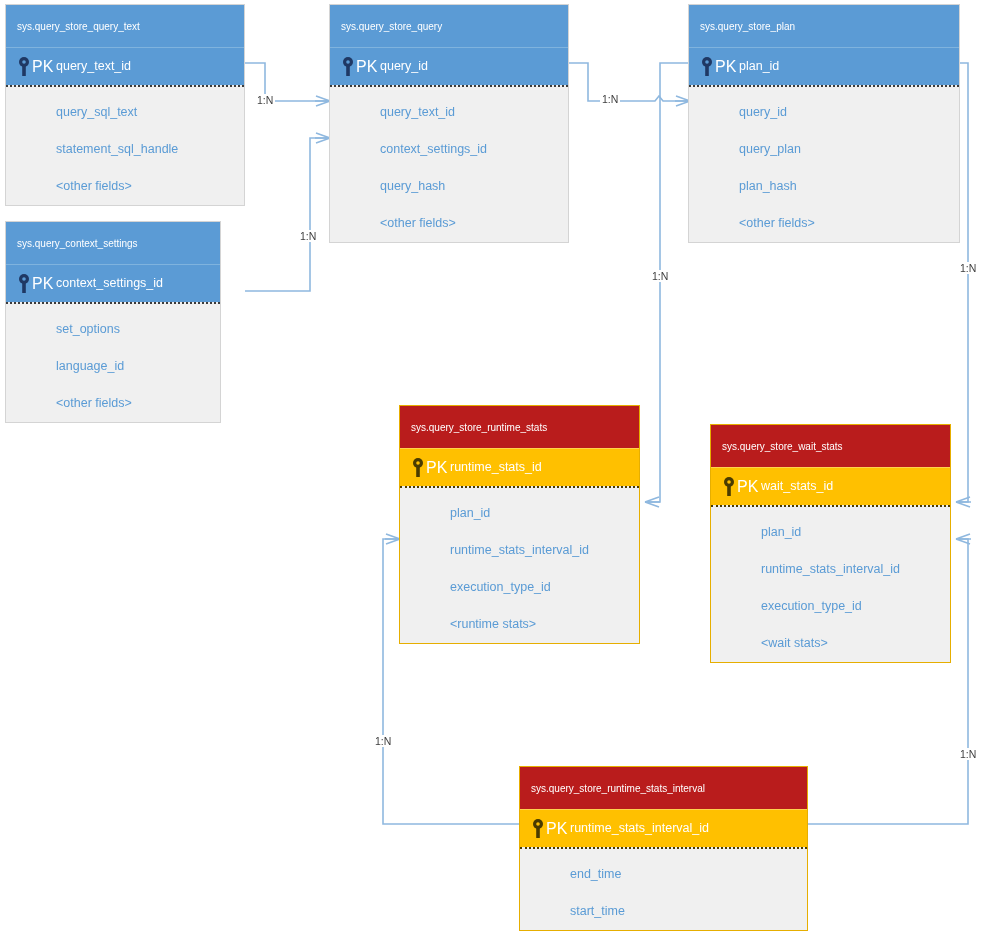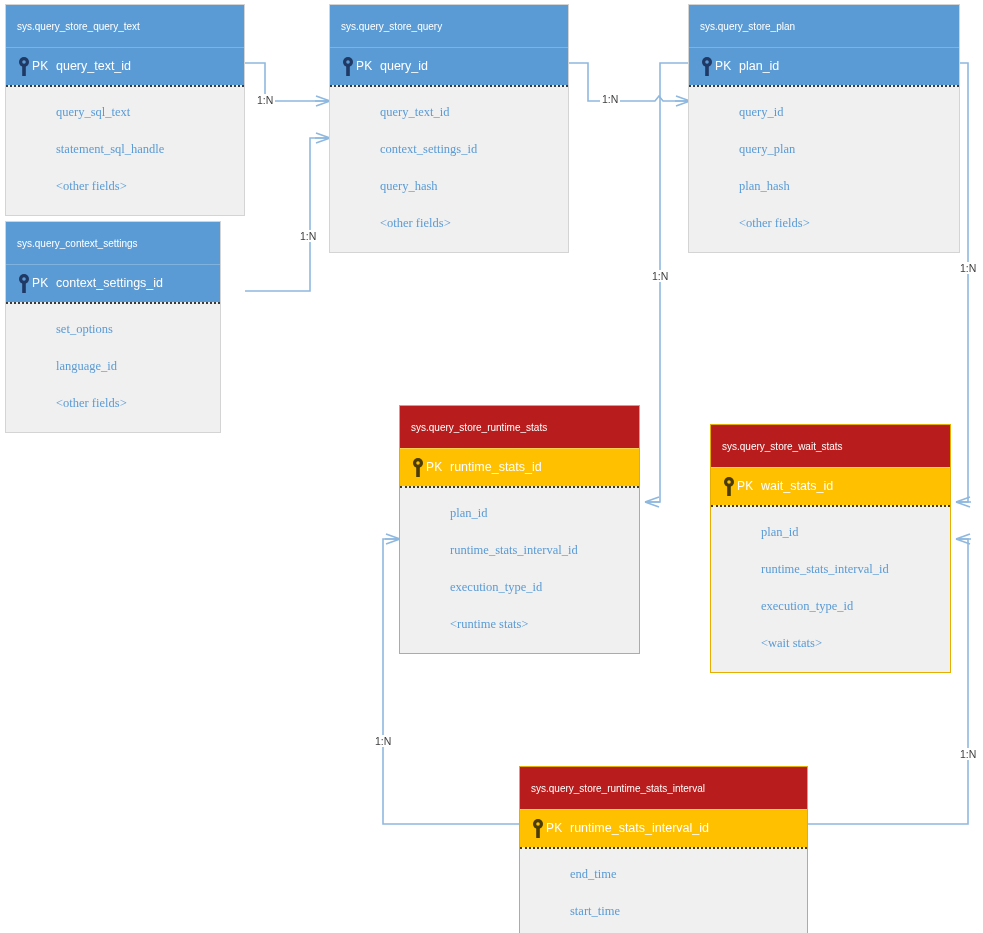--- a/index.html
+++ b/index.html
@@ -59,35 +59,33 @@
     position: absolute;
     left: 12px;
     top: 9px;
     width: 12px;
     height: 19px;
   }
   .entity .pkrow .pklabel {
     position: absolute;
     left: 26px;
     top: 0;
-    font-size: 12px;
+    font-size: 16px;
     letter-spacing: 0.2px;
   }
   .entity .pkrow .pkname {
     position: absolute;
     left: 50px;
     top: 0;
   }
   .entity .fields {
     box-sizing: border-box;
     border-top: 2px dotted #3b3b3b;
     background: #f0f0f0;
     padding-top: 7px;
-    padding-bottom: 10px;
-    font-family: Liberation Serif, serif;
   }
   .entity .fields .field {
     box-sizing: border-box;
     height: 37px;
     line-height: 37px;
     padding-left: 50px;
     font-size: 12.5px;
     color: #5a9bd5;
     white-space: nowrap;
   }

